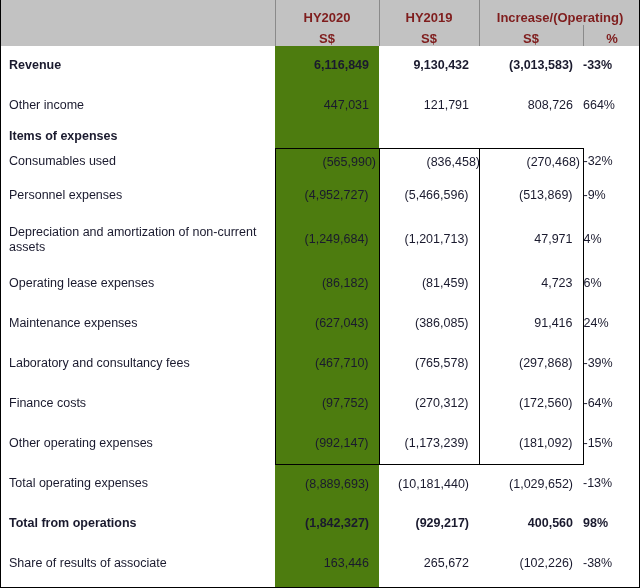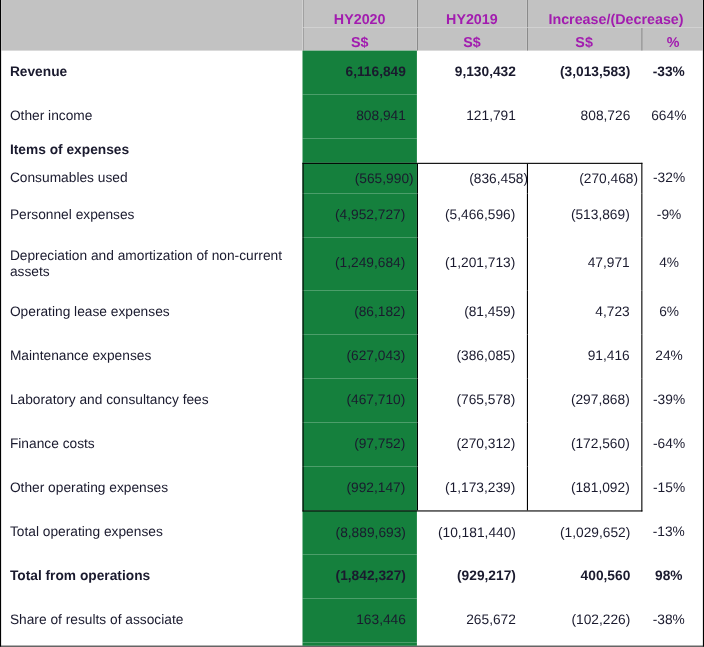--- a/index.html
+++ b/index.html
@@ -40,21 +40,21 @@
   
   thead tr.head-band th {
     background: #c2c2c2;
     padding: 0;
     border: none;
   }
   .hdr-cell {
     text-align: center;
     font-weight: bold;
     font-size: 13px;
-    color: #a21caf;
+    color: #7f1d1d;
     line-height: 1.05;
     padding: 0;
   }
   .hdr-top {
     height: 25px;
     vertical-align: bottom;
     padding-bottom: 2px;
   }
   .hdr-bot {
     height: 21px;
@@ -80,27 +80,27 @@
   td.lbl {
     text-align: left;
     padding-left: 8px;
     padding-right: 6px;
   }
   td.num {
     text-align: right;
     padding-right: 10px;
   }
   td.pct {
-    text-align: center;
+    text-align: left;
     padding-right: 8px;
   }
   .bold { font-weight: bold; }
 
   
-  .shade { background: #15803d; }
+  .shade { background: #4d7c0f; }
 
   
   .bx-l { border-left: 1.5px solid #000; }
   .bx-r { border-right: 1.5px solid #000; }
   .bx-t { border-top: 1.5px solid #000; padding-left: 47px; }
   .bx-b { border-bottom: 1.5px solid #000; }
 
   
   .rule-t { box-shadow: inset 0 1px 0 #2a2a2a; }
   
@@ -127,21 +127,21 @@
       <col class="c-hy2019">
       <col class="c-inc">
       <col class="c-pct">
     </colgroup>
 
     <thead>
       <tr class="head-band">
         <th class="hdr-blank hdr-cell hdr-top" rowspan="2"></th>
         <th class="hdr-cell hdr-top vrule-l">HY2020</th>
         <th class="hdr-cell hdr-top vrule-l">HY2019</th>
-        <th class="hdr-cell hdr-top hdr-inc-span vrule-l" colspan="2">Increase/(Decrease)</th>
+        <th class="hdr-cell hdr-top hdr-inc-span vrule-l" colspan="2">Increase/(Operating)</th>
       </tr>
       <tr class="head-band">
         <th class="hdr-cell hdr-bot vrule-l">S$</th>
         <th class="hdr-cell hdr-bot vrule-l">S$</th>
         <th class="hdr-cell hdr-bot vrule-l">S$</th>
         <th class="hdr-cell hdr-bot vrule-l">%</th>
       </tr>
     </thead>
 
     <tbody>
@@ -149,21 +149,21 @@
       <tr class="r-tall">
         <td class="lbl bold">Revenue</td>
         <td class="num bold shade">6,116,849</td>
         <td class="num bold">9,130,432</td>
         <td class="num bold">(3,013,583)</td>
         <td class="pct bold">-33%</td>
       </tr>
 
       <tr class="r-std">
         <td class="lbl">Other income</td>
-        <td class="num shade">808,941</td>
+        <td class="num shade">447,031</td>
         <td class="num">121,791</td>
         <td class="num">808,726</td>
         <td class="pct">664%</td>
       </tr>
 
       <tr class="r-hdr-sub">
         <td class="lbl bold">Items of expenses</td>
         <td class="num shade"></td>
         <td class="num"></td>
         <td class="num"></td>

